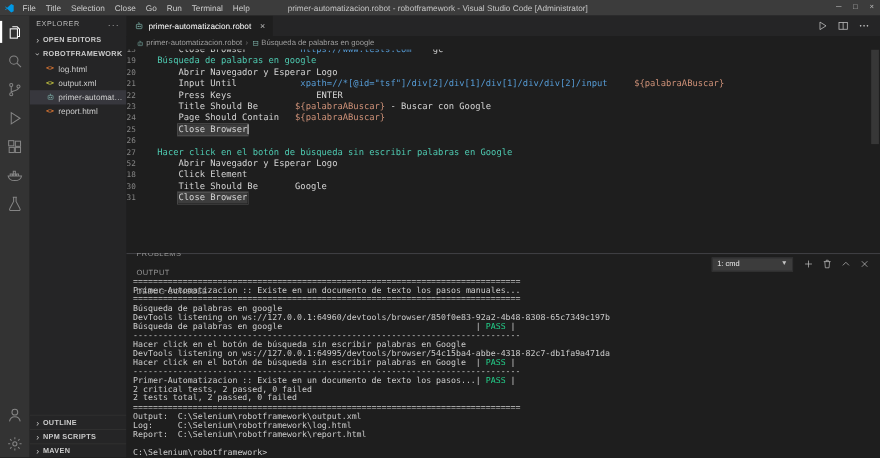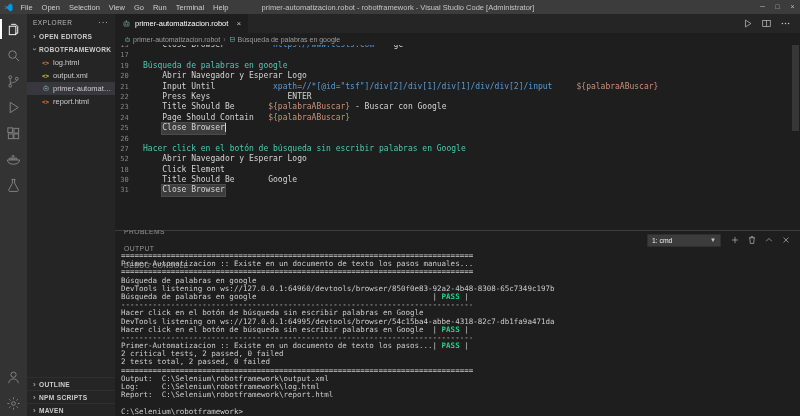--- a/index.html
+++ b/index.html
@@ -55,55 +55,55 @@
   #tab-actions svg{width:11px;height:11px;display:block}
   #breadcrumbs{height:12px;display:flex;align-items:center;font-size:7px;color:#9d9d9d;padding-left:9px;gap:3px;background:#1e1e1e}
   .crumb{display:flex;align-items:center;gap:2px}
   .crumb-icon svg{width:7px;height:7px;display:block;color:#8ac7bd}
   .crumb-sep{color:#707070}
 
   
   #code{flex:1;position:relative;overflow:hidden;background:#1e1e1e;font-family:"DejaVu Sans Mono",monospace;font-size:8px}
   #code-lines{margin-top:-5px}
   .cl{display:flex;height:10.4px;line-height:10.4px;white-space:pre}
-  .cl .ln{width:28px;flex-shrink:0;text-align:center;padding-right:9px;color:#858585;font-size:7px}
+  .cl .ln{width:28px;flex-shrink:0;text-align:left;padding-right:9px;color:#858585;font-size:7px}
   .tok-d{color:#d4d4d4}.tok-xp{color:#569cd6}.tok-var{color:#ce9178}
   .tok-tc{color:#4ec9b0}.tok-sec{color:#dcdcaa}
   .tok-hl{background:rgba(87,87,87,.55);box-shadow:0 0 0 1px rgba(130,130,130,.45)}
   .cursor{display:inline-block;width:1px;height:9px;background:#d7d7d7;vertical-align:-1px}
   #code-scrollbar{position:absolute;right:0;top:0;width:9px;height:100%}
   #code-thumb{position:absolute;right:1px;top:0;width:7px;height:86px;background:rgba(121,121,121,.28)}
 
   
   #panel{height:186px;border-top:1px solid #3e3e42;display:flex;flex-direction:column;background:#1e1e1e}
   #panel-header{height:18px;display:flex;align-items:center;padding-left:9px;flex-shrink:0}
   .ptab{font-size:6.8px;color:#969696;margin-right:12px;letter-spacing:.4px;height:17px;display:flex;align-items:center;border-bottom:1px solid transparent;white-space:nowrap}
   .ptab.active{color:#e7e7e7;border-bottom-color:#e7e7e7}
   #terminal-picker{margin-left:auto;background:#3c3c3c;border:1px solid #2f2f30;color:#efefef;font-size:6.8px;height:13px;display:flex;align-items:center;justify-content:space-between;padding:0 4px;min-width:74px;gap:6px}
   #picker-chevron{font-size:6px;color:#c5c5c5}
   #panel-actions{display:flex;align-items:center;gap:7px;padding:0 9px;color:#c5c5c5}
   #panel-actions svg{width:10px;height:10px;display:block}
   #terminal{flex:1;padding:3px 0 0 6px;font-family:"DejaVu Sans Mono",monospace;font-size:7.5px;line-height:8.2px;color:#cccccc;white-space:pre;overflow:hidden}
   .tl{height:8.2px}
-  .tgreen{color:#23d18b;font-weight:bold}
+  .tgreen{color:#23d18b;font-weight:normal}
 </style>
 </head>
 <body>
 
 <div id="titlebar">
   <span id="logo">
     <svg viewBox="0 0 16 16">
         <path d="M11 1 4.5 7 2 5 1 6l3 2-3 2 1 1 2.5-2L11 15l4-2V3z" fill="#0098e4"></path>
       </svg>
   </span>
   <span id="menu-bar">
       <span class="menu-item">File</span>
-      <span class="menu-item">Open</span>
+      <span class="menu-item">Title</span>
       <span class="menu-item">Selection</span>
-      <span class="menu-item">View</span>
+      <span class="menu-item">Close</span>
       <span class="menu-item">Go</span>
       <span class="menu-item">Run</span>
       <span class="menu-item">Terminal</span>
       <span class="menu-item">Help</span>
     </span>
   <span id="window-title">primer-automatizacion.robot - robotframework - Visual Studio Code [Administrator]</span>
   <span id="win-controls">
       <span class="win-btn">─</span>
       <span class="win-btn">□</span>
       <span class="win-btn">×</span>
@@ -281,21 +281,20 @@
               <path d="M3.5 8h9" stroke="currentColor"></path>
             </svg>
           </span>
           <span>Búsqueda de palabras en google</span>
         </span>
       </div>
 
     <div id="code">
       <div id="code-lines">
           <div class="cl"><span class="ln">15</span><span class="tok-d">    Close Browser          </span><span class="tok-xp">https://www.tests.com</span><span class="tok-d">    gc</span></div>
-          <div class="cl"><span class="ln">17</span></div>
           <div class="cl"><span class="ln">19</span><span class="tok-tc">Búsqueda de palabras en google</span></div>
           <div class="cl"><span class="ln">20</span><span class="tok-d">    Abrir Navegador y Esperar Logo</span></div>
           <div class="cl"><span class="ln">21</span><span class="tok-d">    Input Until            </span><span class="tok-xp">xpath=//*[@id="tsf"]/div[2]/div[1]/div[1]/div/div[2]/input</span><span class="tok-d">     </span><span class="tok-var">${palabraABuscar}</span></div>
           <div class="cl"><span class="ln">22</span><span class="tok-d">    Press Keys            </span><span class="tok-d">    ENTER</span></div>
           <div class="cl"><span class="ln">23</span><span class="tok-d">    Title Should Be       </span><span class="tok-var">${palabraABuscar}</span><span class="tok-d"> - Buscar con Google</span></div>
           <div class="cl"><span class="ln">24</span><span class="tok-d">    Page Should Contain   </span><span class="tok-var">${palabraABuscar}</span></div>
           <div class="cl"><span class="ln">25</span><span class="tok-d">    </span><span class="tok-d tok-hl">Close Browser</span><span class="cursor"></span></div>
           <div class="cl"><span class="ln">26</span></div>
           <div class="cl"><span class="ln">27</span><span class="tok-tc">Hacer click en el botón de búsqueda sin escribir palabras en Google</span></div>
           <div class="cl"><span class="ln">52</span><span class="tok-d">    Abrir Navegador y Esperar Logo</span></div>

